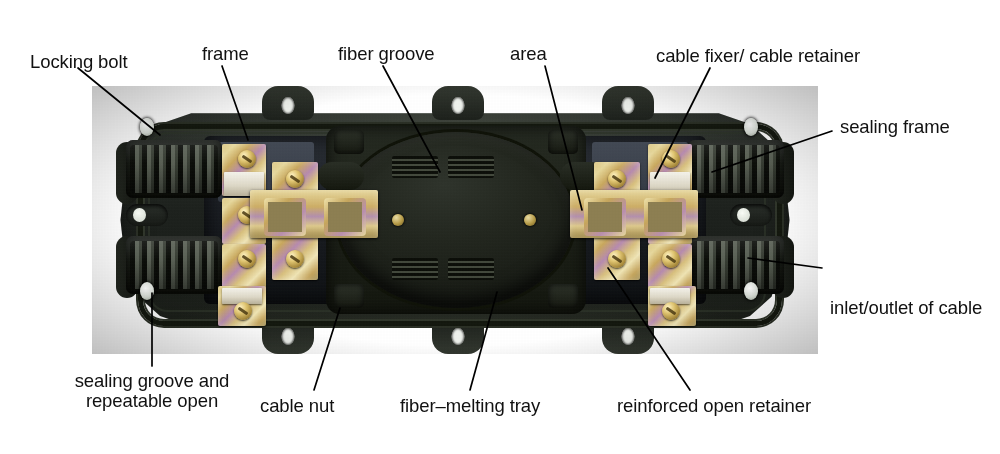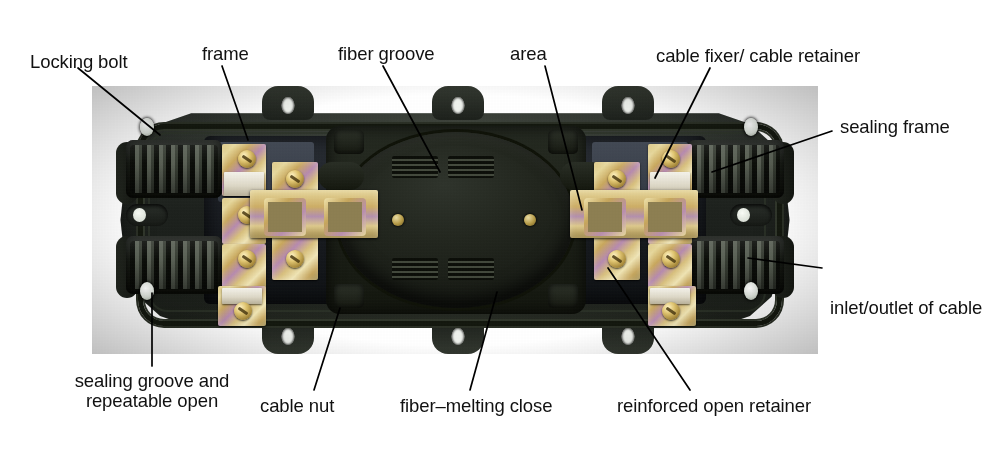--- a/index.html
+++ b/index.html
@@ -375,17 +375,17 @@
       <div class="label" style="left: 30px; top: 44px; margin-top: 8px;">Locking bolt</div>
       <div class="label" style="left: 202px; top: 44px;">frame</div>
       <div class="label" style="left: 322px; top: 44px; margin-left: 16px;">fiber groove</div>
       <div class="label" style="left: 510px; top: 44px;">area</div>
       <div class="label" style="left: 656px; top: 46px;">cable fixer/ cable retainer</div>
       <div class="label" style="left: 840px; top: 117px;">sealing frame</div>
       <div class="label" style="left: 830px; top: 262px; margin-top: 36px;">inlet/outlet of cable</div>
       <div class="label center" style="left: 47px; top: 371px; width: 210px;">sealing groove and
 repeatable open</div>
       <div class="label" style="left: 260px; top: 396px;">cable nut</div>
-      <div class="label" style="left: 400px; top: 396px;">fiber–melting close</div>
+      <div class="label" style="left: 400px; top: 396px;">fiber–melting tray</div>
       <div class="label" style="left: 617px; top: 396px;">reinforced open retainer</div>
     </div>
 
 </div>
 
 </body></html>

